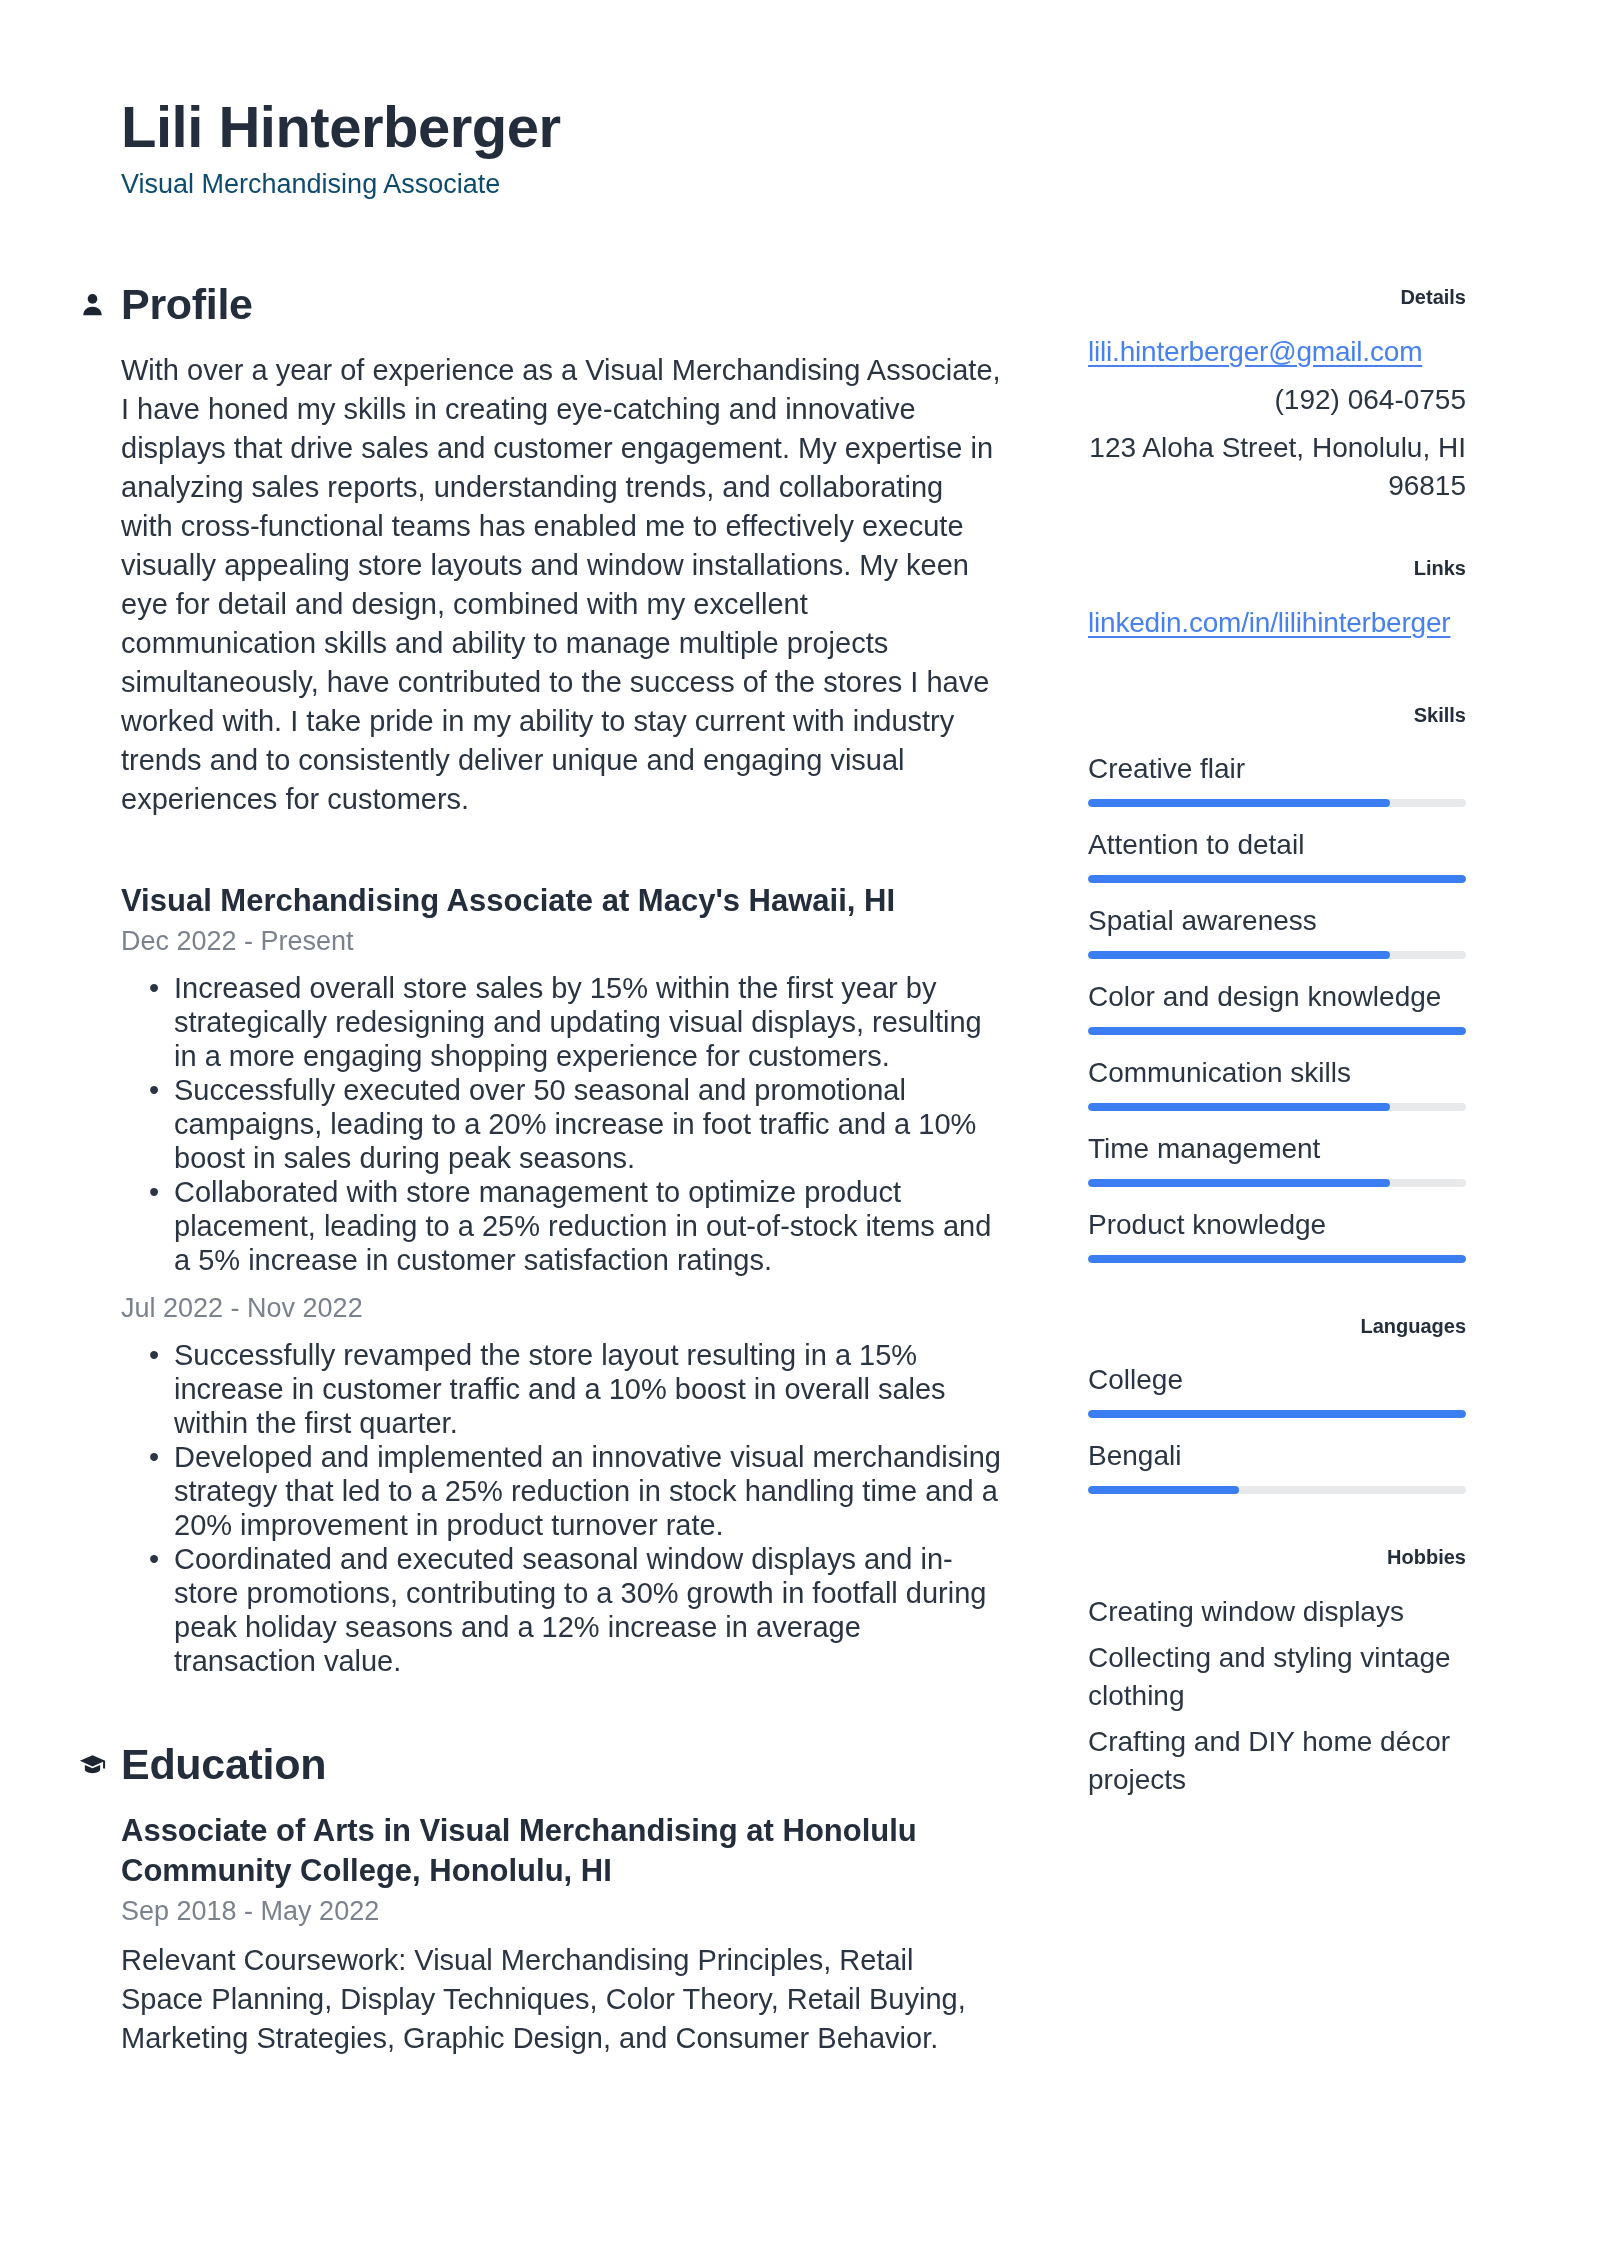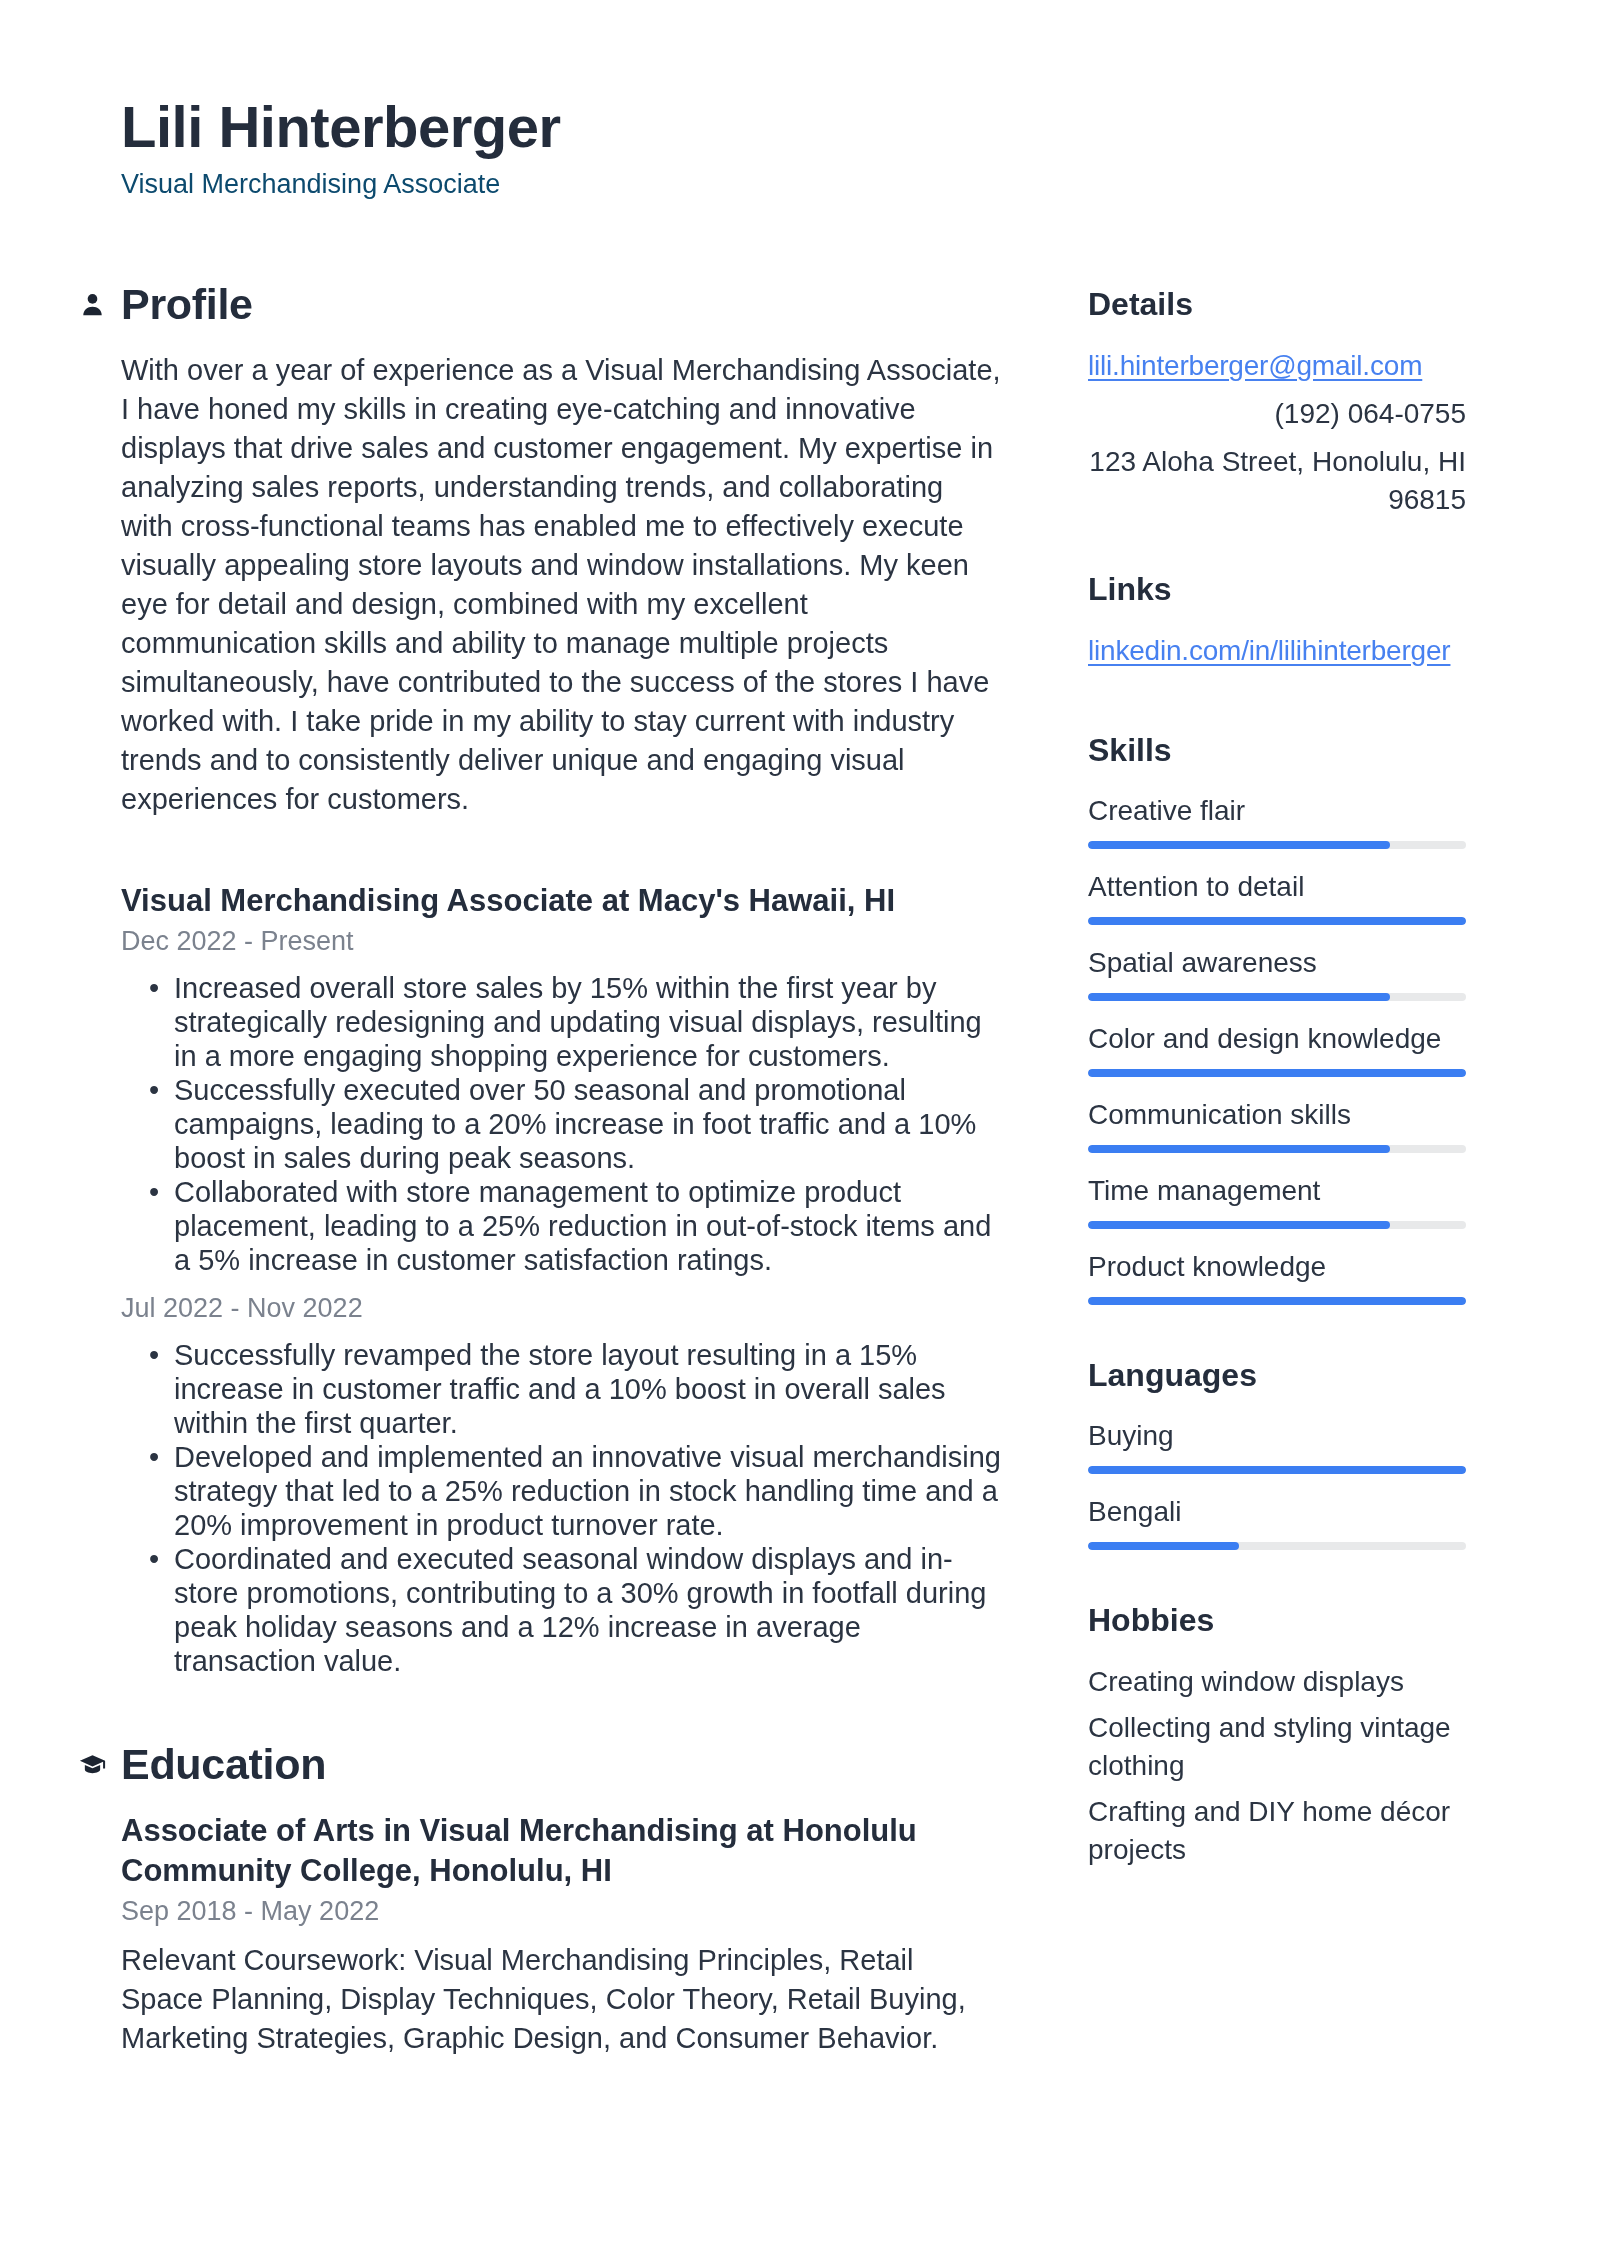--- a/index.html
+++ b/index.html
@@ -70,22 +70,23 @@
   }
   ul.bullets li::before{
     content:"•";
     position:absolute;left:28px;top:0;
     color:var(--text-body);
   }
   .edu-desc{margin-top:6px;}
   
   .side-section{margin-bottom:52px;}
   .side-title{
-    font-size:32px;font-weight:700;color:var(--text-dark);
+    font-size:20px;font-weight:700;color:var(--text-dark);
     margin-bottom:24px;
+    text-align:right;
   }
   .side-row{
     font-size:28px;line-height:38px;color:var(--text-body);
     margin-bottom:10px;
     text-align:right;
   }
   a.side-link{
     color:var(--link-blue);text-decoration:underline;
     text-underline-offset:4px;
     font-size:28px;line-height:38px;
@@ -237,21 +238,21 @@
           <div class="meter-label">Product knowledge</div>
           <div class="meter-track">
               <div class="meter-fill" style="width: 100%;"></div>
             </div>
         </div>
       </div>
 
       <div class="side-section">
         <div class="side-title">Languages</div>
         <div class="meter-item">
-          <div class="meter-label">Buying</div>
+          <div class="meter-label">College</div>
           <div class="meter-track">
               <div class="meter-fill" style="width: 100%;"></div>
             </div>
         </div>
         <div class="meter-item">
           <div class="meter-label">Bengali</div>
           <div class="meter-track">
               <div class="meter-fill" style="width: 40%;"></div>
             </div>
         </div>

